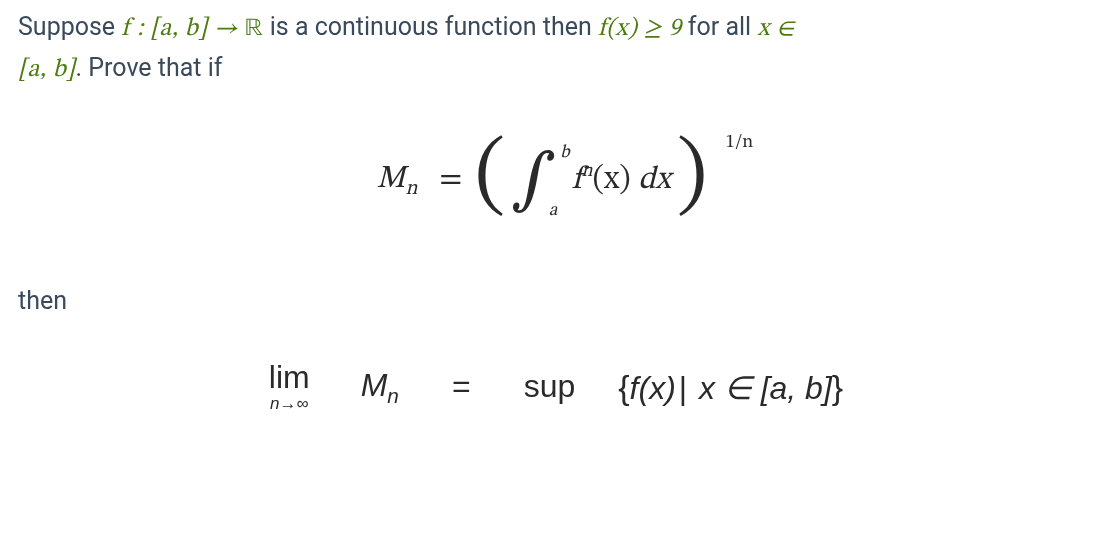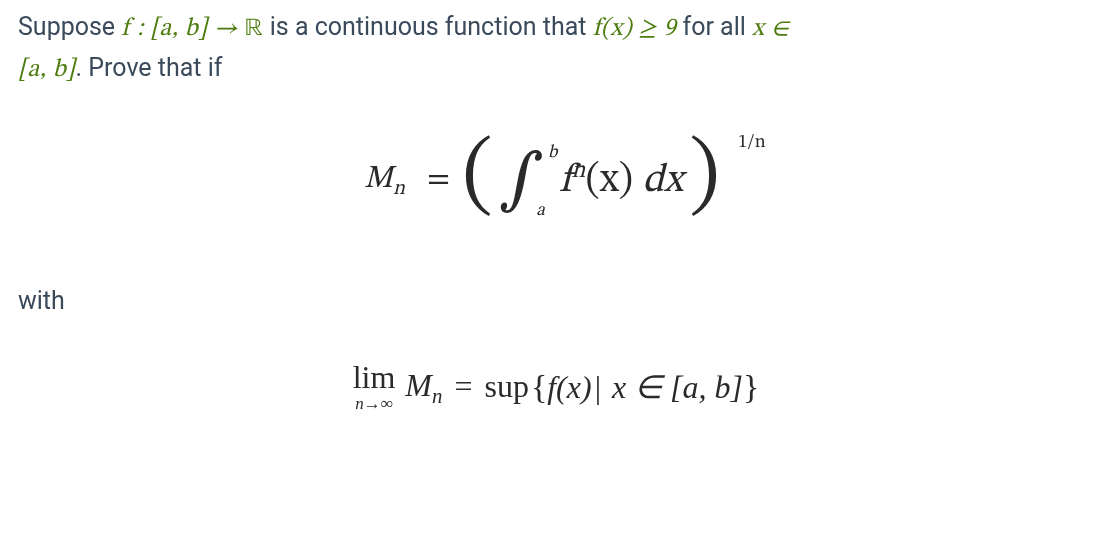--- a/index.html
+++ b/index.html
@@ -98,39 +98,40 @@
       top: -20px;
       left: 8px;
     }
     .int-bounds .lower {
       position: relative;
       top: 20px;
       left: -4px;
     }
     .integrand {
       font-style: italic;
-      font-size: 40px;
+      font-size: 32px;
     }
     .integrand sup {
       font-size: 0.6em;
     }
     .outer-exp {
       font-size: 19px;
       position: relative;
       top: -38px;
       left: 18px;
       font-style: normal;
     }
     
     .eq2 {
       display: inline-flex;
       align-items: center;
-      font-family: Liberation Serif, serif;
+      font-family: Liberation Sans, sans-serif;
       color: #2a2a2a;
       font-size: 32px;
+      gap: 41px;
     }
     .lim-block {
       display: inline-flex;
       flex-direction: column;
       align-items: center;
       line-height: 1;
       margin-right: 10px;
     }
     .lim-block .lim {
       font-style: normal;
@@ -167,21 +168,21 @@
     }
   </style>
 </head>
 <body>
 
 <div class="paragraph">
   <span>Suppose </span>
   <span class="math-inline">
     <span>f : [a, b] → </span><span class="math-bb">ℝ</span>
   </span>
-  <span> is a continuous function that </span>
+  <span> is a continuous function then </span>
   <span class="math-inline">f(x) ≥ 9</span>
   <span> for all </span>
   <span class="math-inline">x ∈</span>
   <br>
   <span class="math-inline">[a, b]</span><span>. Prove that if</span>
 </div>
 
 <div class="math-block">
   <span class="eq1">
     <span class="Mn">
@@ -199,21 +200,21 @@
         <span class="integrand">
           <span>f</span><sup>n</sup><span class="math-rm">(x)</span><span> dx</span>
         </span>
       </span>
       <span class="big-paren">)</span>
       <span class="outer-exp">1/n</span>
     </span>
   </span>
 </div>
 
-<div class="then-word">with</div>
+<div class="then-word">then</div>
 
 <div class="math-block">
   <span class="eq2">
     <span class="lim-block">
       <span class="lim">lim</span>
       <span class="sub">n→∞</span>
     </span>
     <span class="Mn2">
       <span>M</span><sub>n</sub>
     </span>

